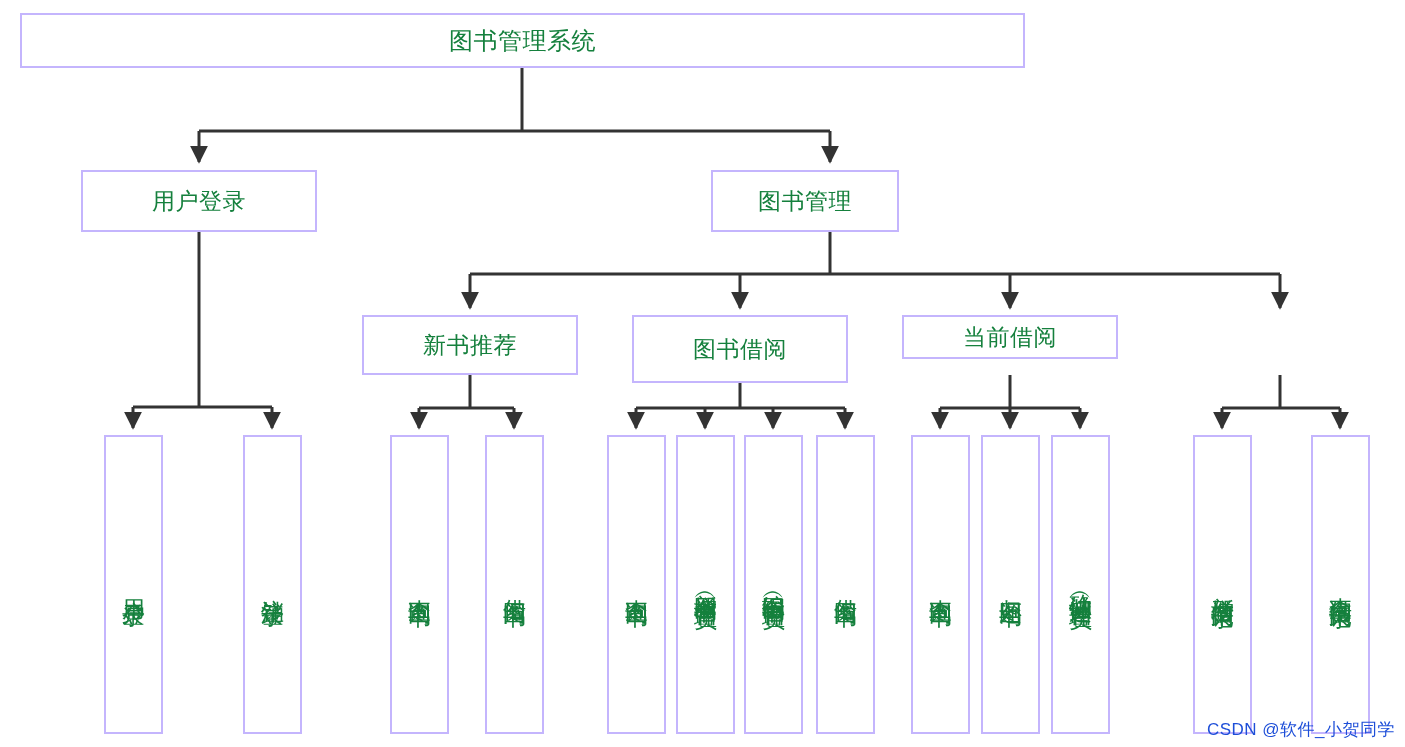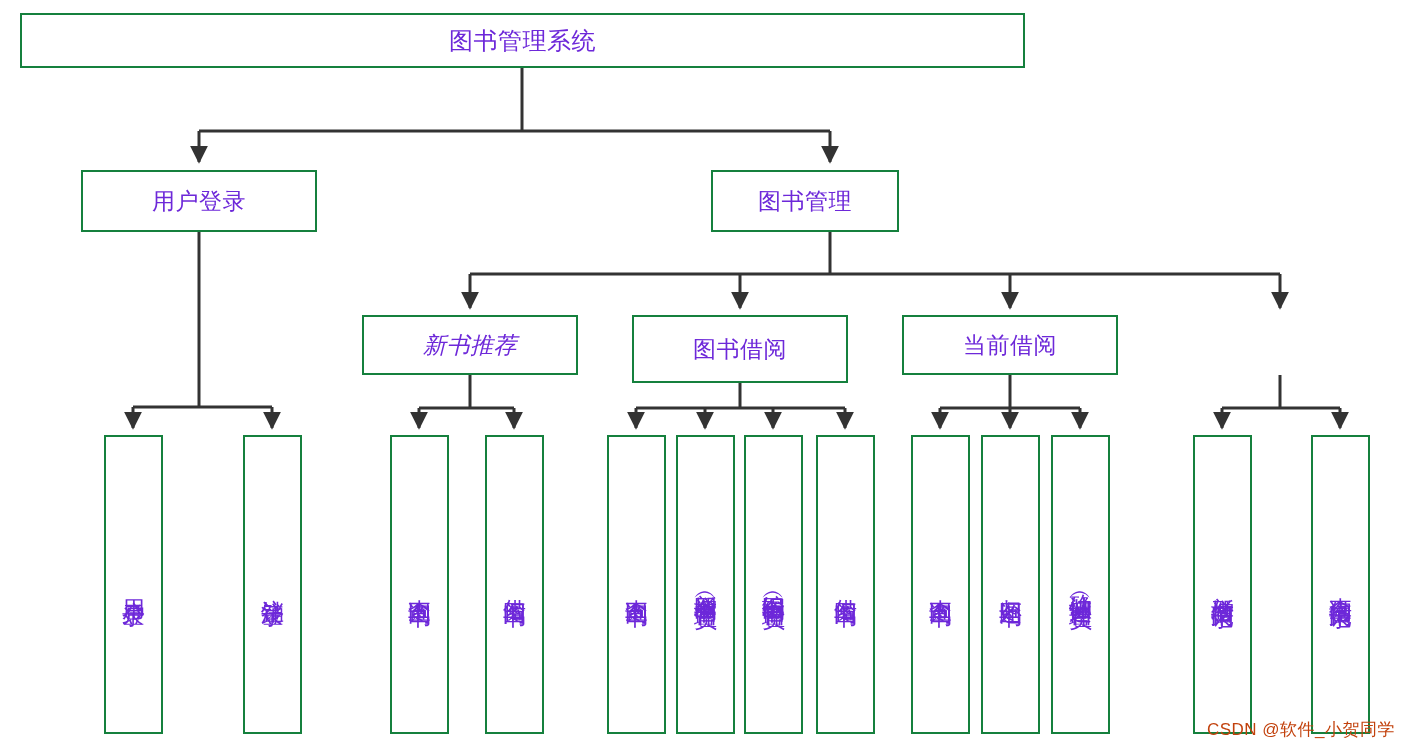--- a/index.html
+++ b/index.html
@@ -23,25 +23,25 @@
     left: 0;
     top: 0;
     width: 1405px;
     height: 747px;
     pointer-events: none;
   }
   .node {
     position: absolute;
     box-sizing: border-box;
     background: #ffffff;
-    border: 2px solid #15803d;
+    border: 2px solid #c4b5fd;
     display: flex;
     align-items: center;
     justify-content: center;
-    color: #6d28d9;
+    color: #15803d;
     text-align: center;
   }
   .node.h {
     font-size: 23px;
     line-height: 1.15;
     letter-spacing: 0.5px;
   }
   .node.root {
     font-size: 24px;
   }
@@ -59,21 +59,21 @@
     writing-mode: vertical-rl;
     text-orientation: upright;
     display: block;
     max-height: 100%;
   }
   #watermark {
     position: absolute;
     right: 10px;
     bottom: 6px;
     font-size: 17px;
-    color: #c2410c;
+    color: #1d4ed8;
     letter-spacing: 0.5px;
     white-space: nowrap;
     user-select: none;
     text-align: center;
   }
 </style>
 </head>
 <body>
 
 <div id="canvas">
@@ -132,27 +132,27 @@
     <span>图书管理系统</span>
   </div>
 
   <div class="node h" style="left:81px; top:170px; width:236px; height:62px;">
     <span>用户登录</span>
   </div>
   <div class="node h" style="left:711px; top:170px; width:188px; height:62px;">
     <span>图书管理</span>
   </div>
 
-  <div class="node h" style="left:362px; top:315px; width:216px; height:60px;font-style:italic;">
+  <div class="node h" style="left:362px; top:315px; width:216px; height:60px;">
     <span>新书推荐</span>
   </div>
   <div class="node h" style="left:632px; top:315px; width:216px; height:68px;">
     <span>图书借阅</span>
   </div>
-  <div class="node h" style="left:902px; top:315px; width:216px; height:60px;">
+  <div class="node h" style="left:902px; top:315px; width:216px; height:44px;">
     <span>当前借阅</span>
   </div>
 
   <div class="node leaf" style="left:104px; top:435px; width:59px; height:299px;">
     <span class="vtext">用户登录</span>
   </div>
   <div class="node leaf" style="left:243px; top:435px; width:59px; height:299px;">
     <span class="vtext">注销登录</span>
   </div>
 

